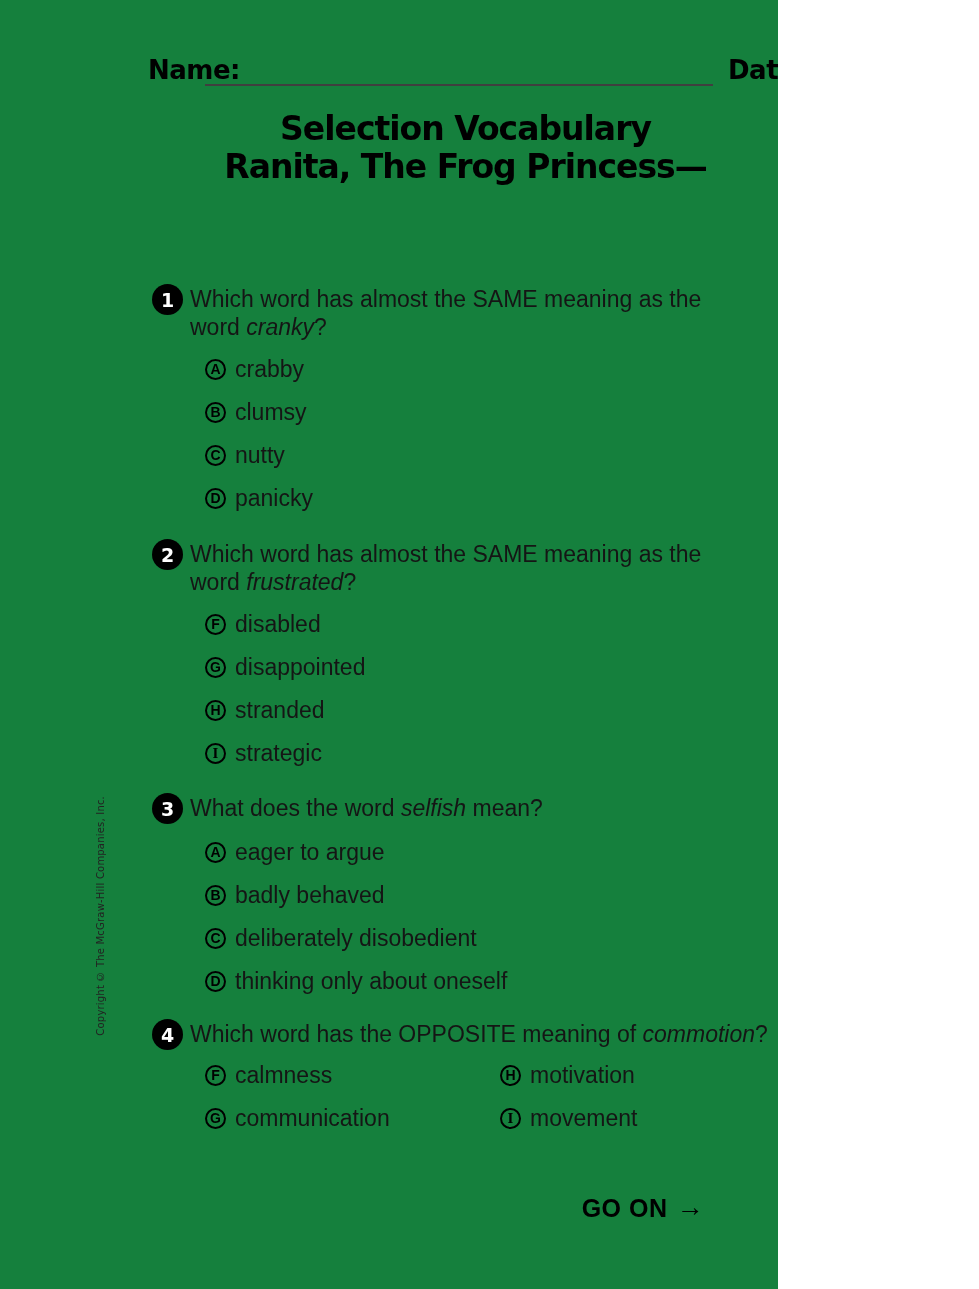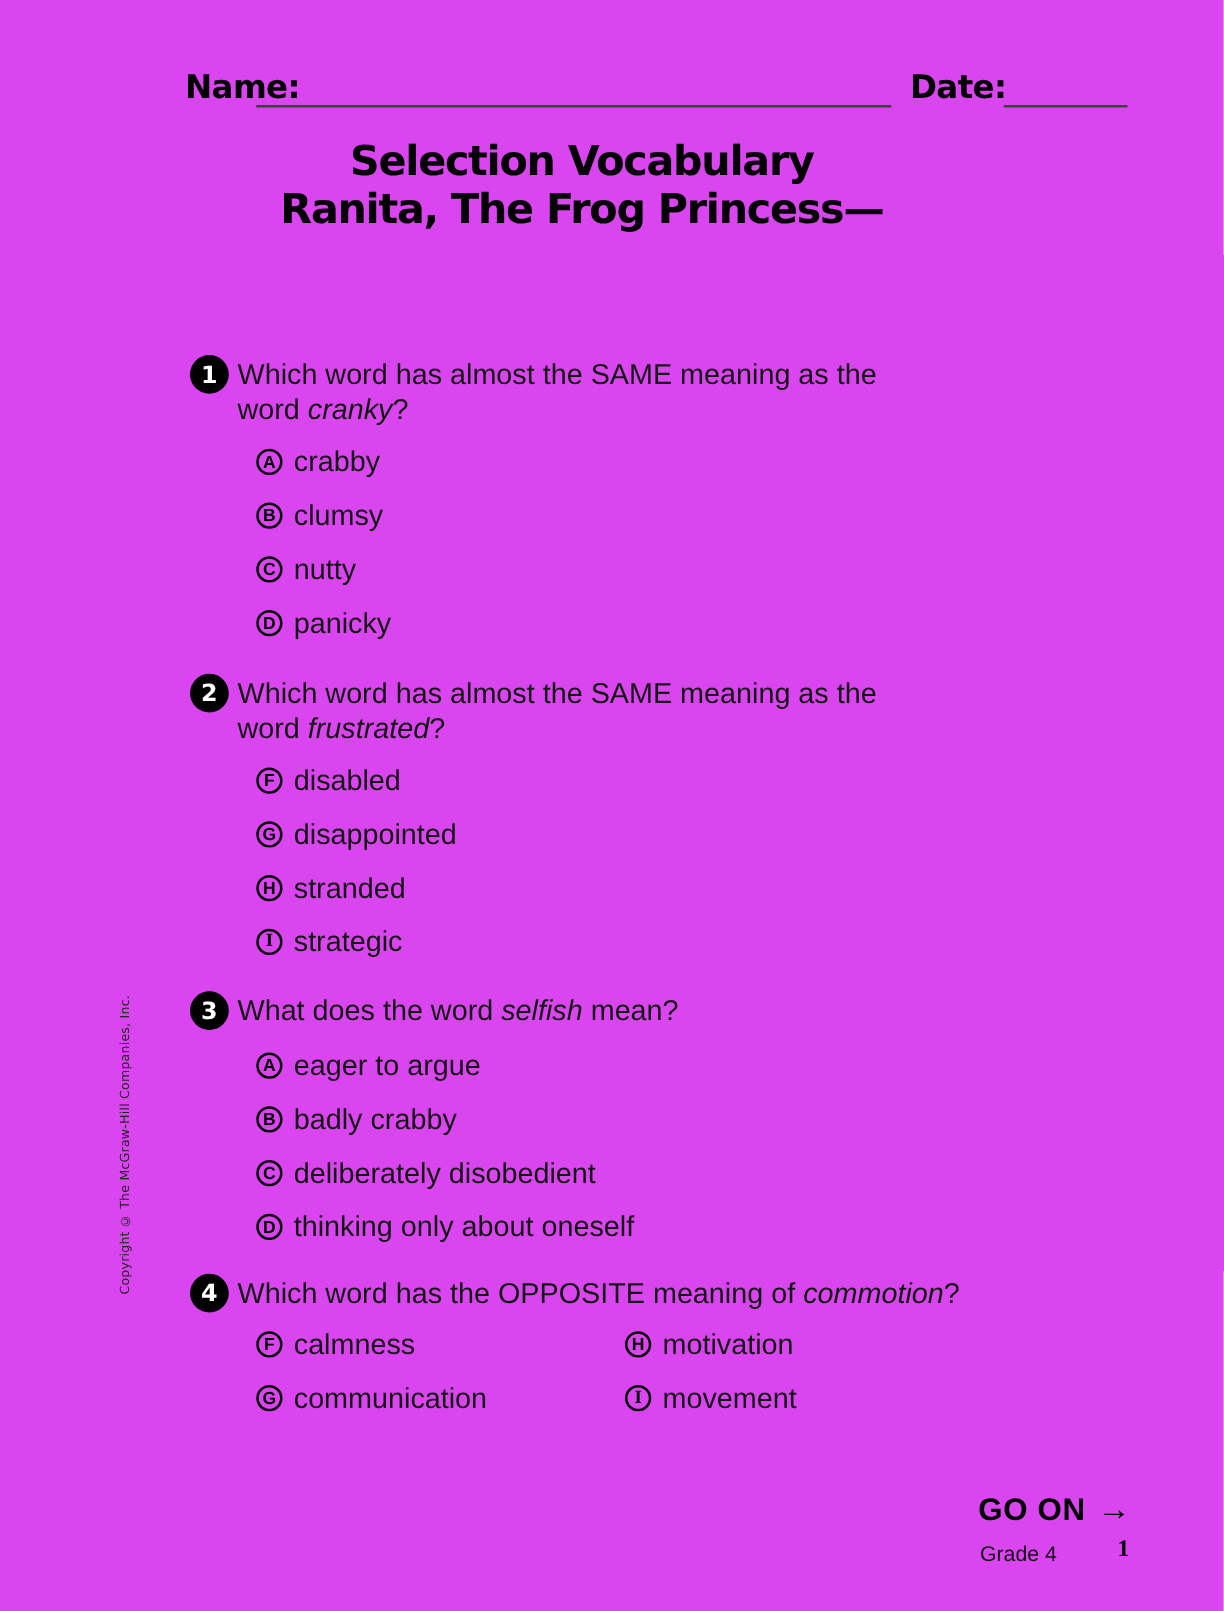--- a/index.html
+++ b/index.html
@@ -1,20 +1,20 @@
 <!DOCTYPE html>
 <html><head>
 <meta charset="utf-8">
 <style>
   * { margin:0; padding:0; box-sizing:border-box; }
   html,body { background:#ffffff; }
   .page {
     position:relative;
-    width:979px; height:1289px;
-    background:#d946ef;
+    width:778px; height:1289px;
+    background:#15803d;
     color:#000000;
     font-family:"Liberation Sans", sans-serif;
     overflow:hidden;
   }
   
   .display-font {
     font-family:"DejaVu Sans", sans-serif;
     font-weight:bold;
     letter-spacing:-0.5px;
   }
@@ -170,21 +170,21 @@
         <div><span>What does the word </span><i>selfish</i><span> mean?</span></div>
       </div>
     </div>
     <div class="options">
       <div class="option">
         <span class="opt-letter">A</span>
         <span class="opt-label">eager to argue</span>
       </div>
       <div class="option">
         <span class="opt-letter">B</span>
-        <span class="opt-label">badly crabby</span>
+        <span class="opt-label">badly behaved</span>
       </div>
       <div class="option">
         <span class="opt-letter">C</span>
         <span class="opt-label">deliberately disobedient</span>
       </div>
       <div class="option">
         <span class="opt-letter">D</span>
         <span class="opt-label">thinking only about oneself</span>
       </div>
     </div>

